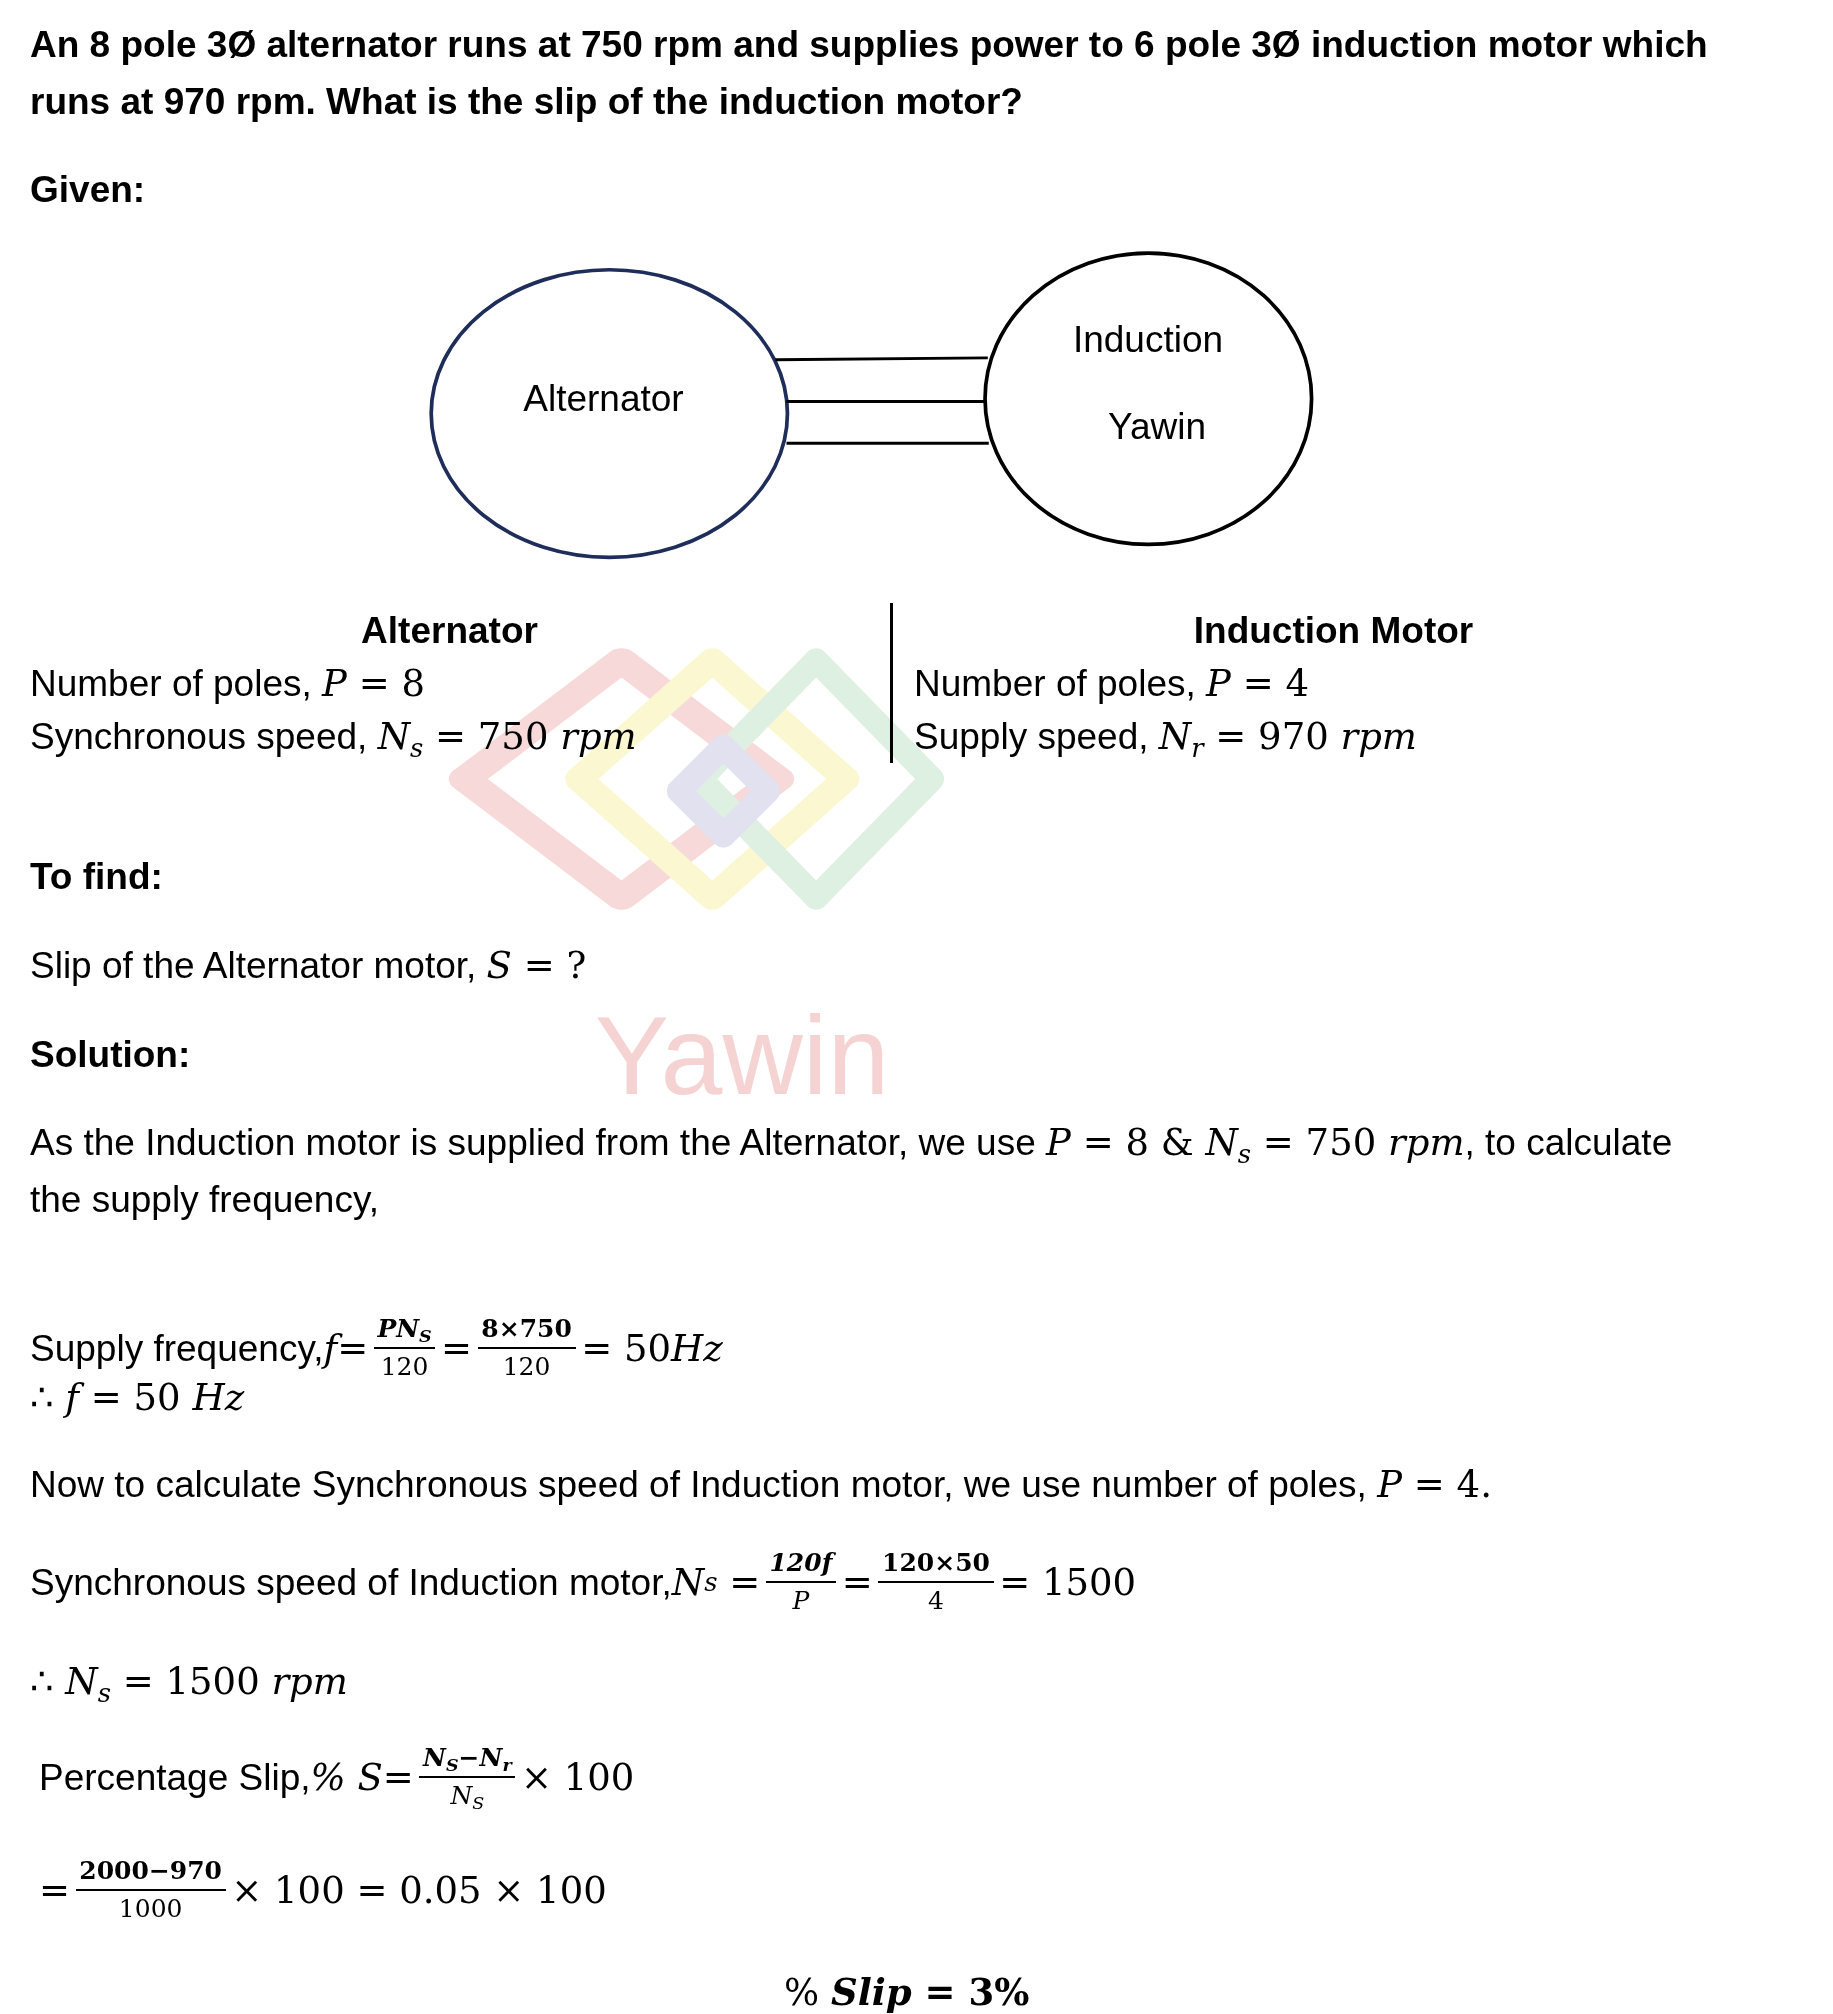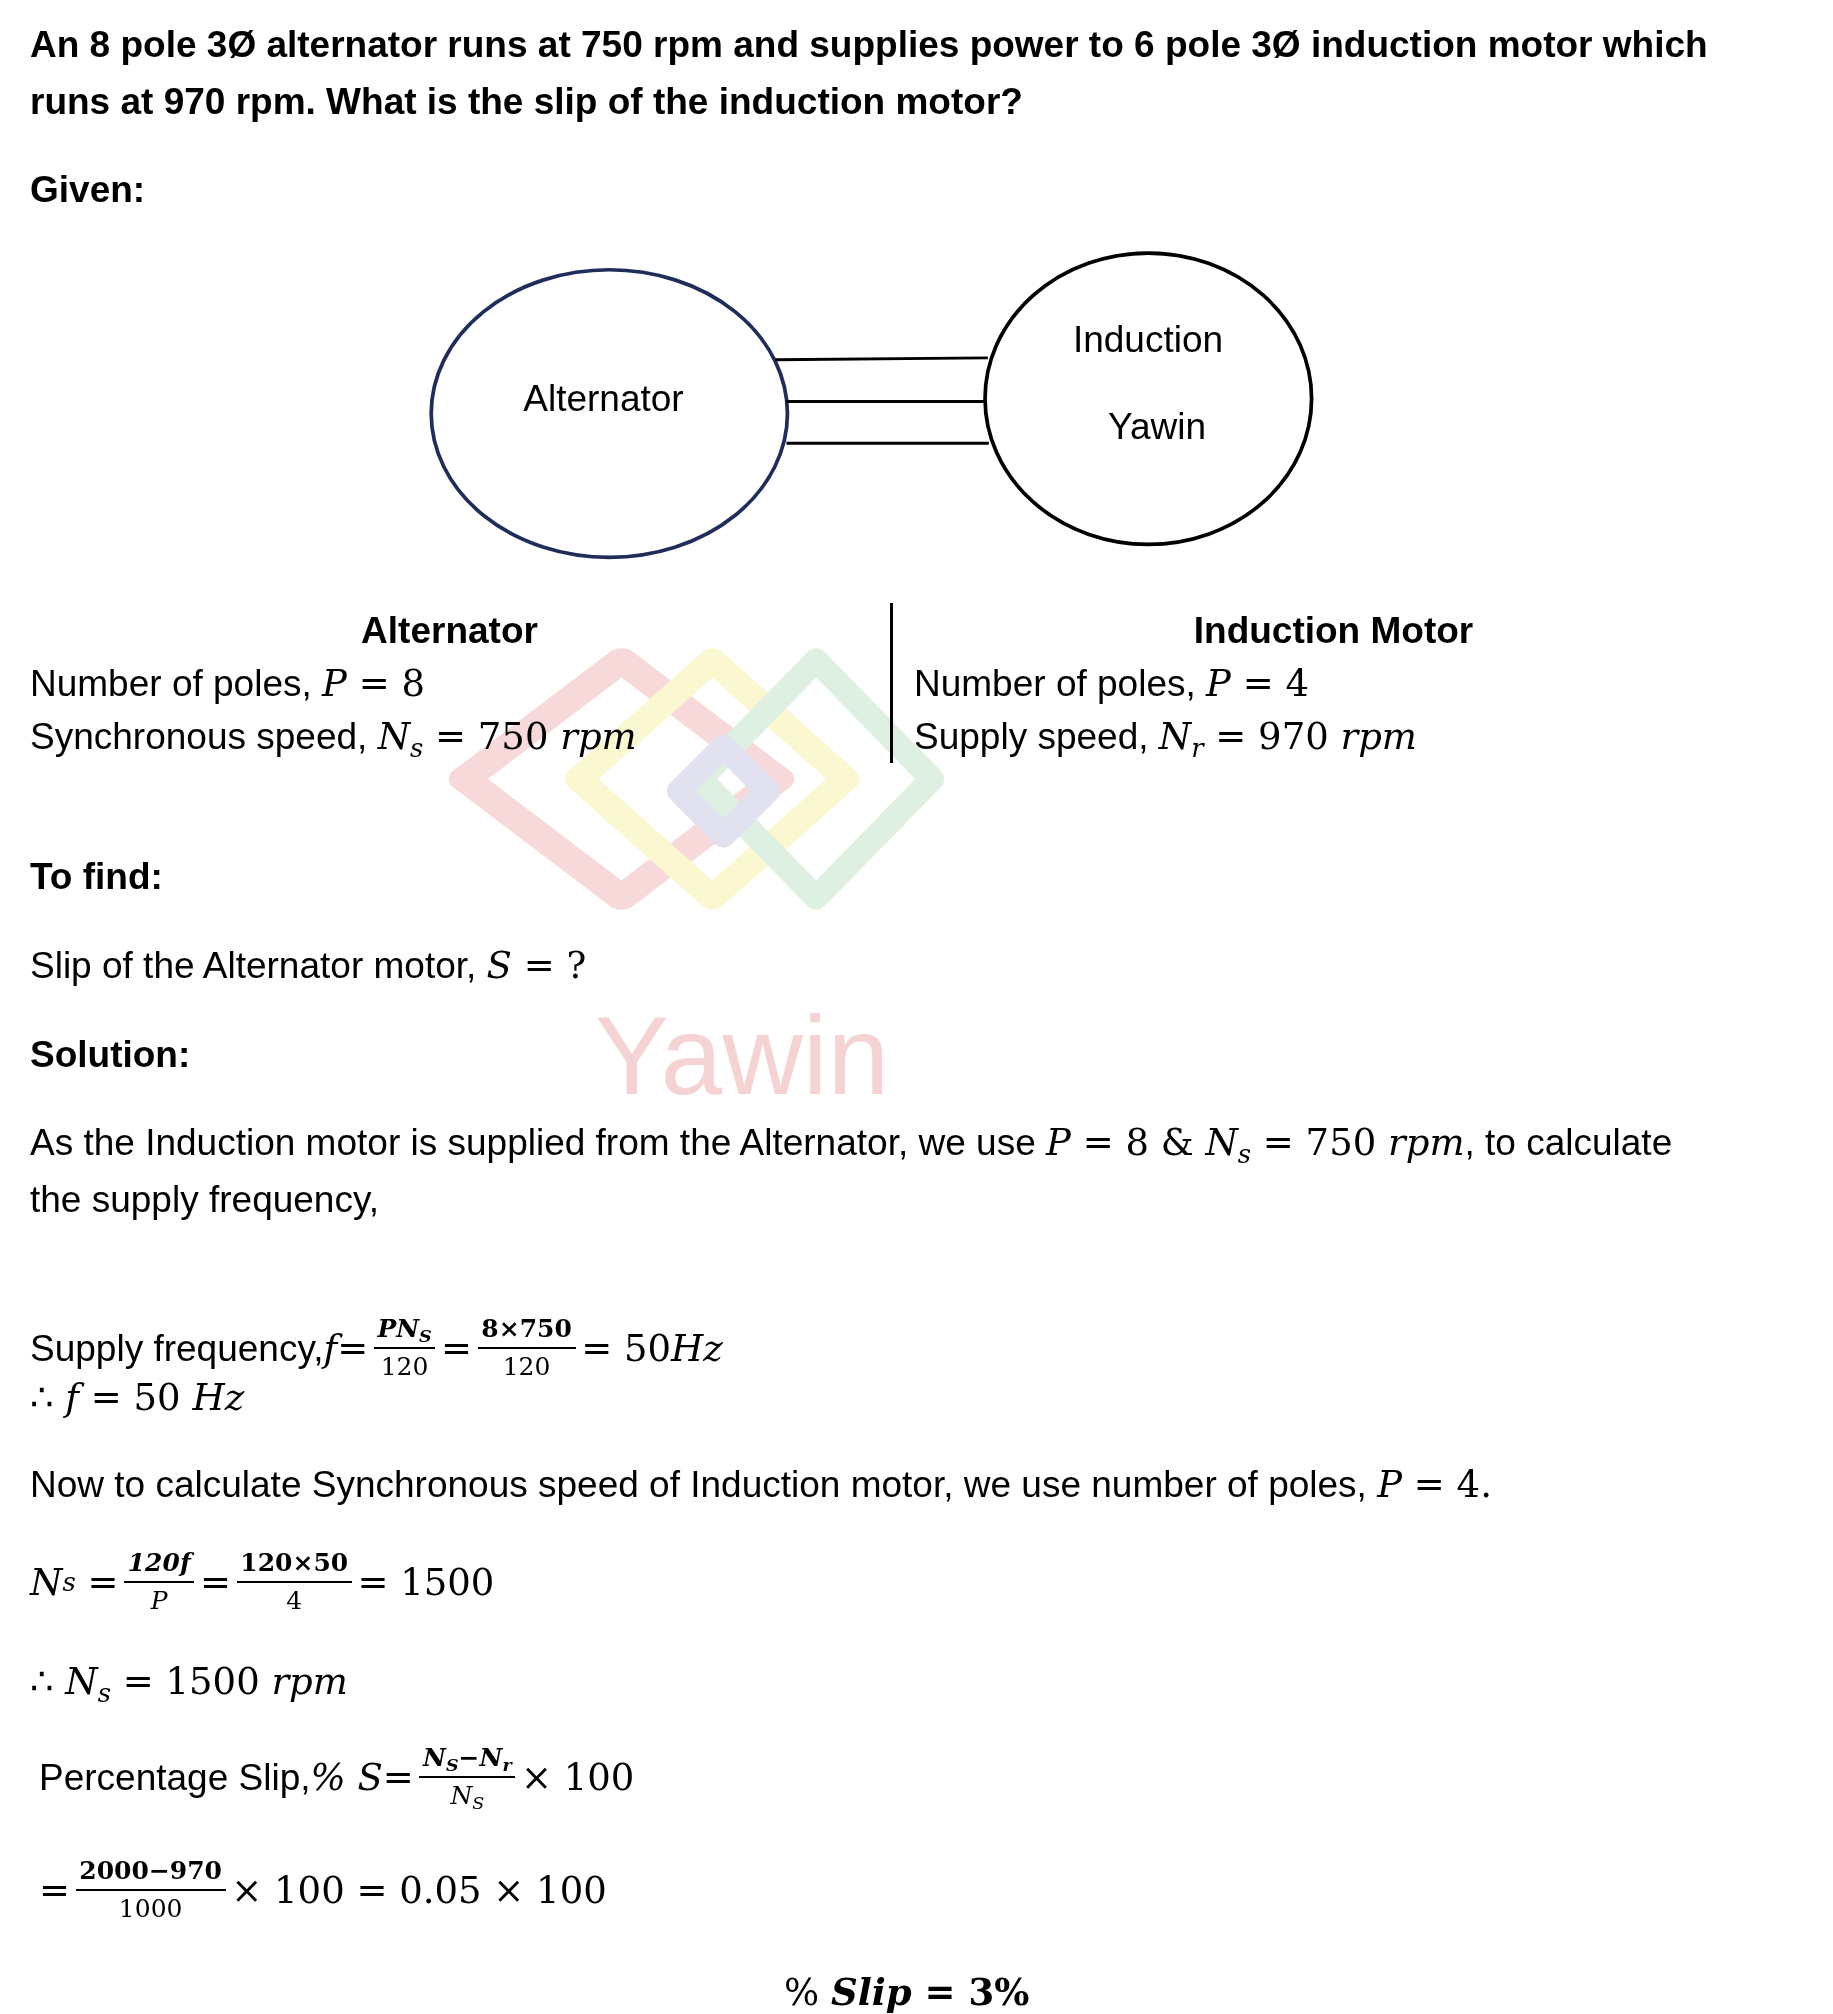--- a/index.html
+++ b/index.html
@@ -96,20 +96,21 @@
 
 <div class="abs txt" style="left:30px; top:1379px;">
   <span class="mrom">∴ </span><span class="math">f</span><span class="mrom"> = 50 </span><span class="math">Hz</span>
 </div>
 
 <div class="abs txt" style="left:30px; top:1466px;">
   <span>Now to calculate Synchronous speed of Induction motor, we use number of poles, </span><span class="math">P</span><span class="mrom"> = 4.</span>
 </div>
 
 <div class="abs txt" style="left:30px; top:1549px; display:flex; align-items:center;">
+  <span>Synchronous speed of Induction motor, </span>
     <span class="math">N</span>
     <sub class="math">s</sub>
     <span class="mrom">&nbsp;=</span>
   <span class="frac">
       <span class="num math">120f</span>
       <span class="den math">P</span>
     </span>
   <span class="mrom">=</span>
   <span class="frac">
       <span class="num">120×50</span>

